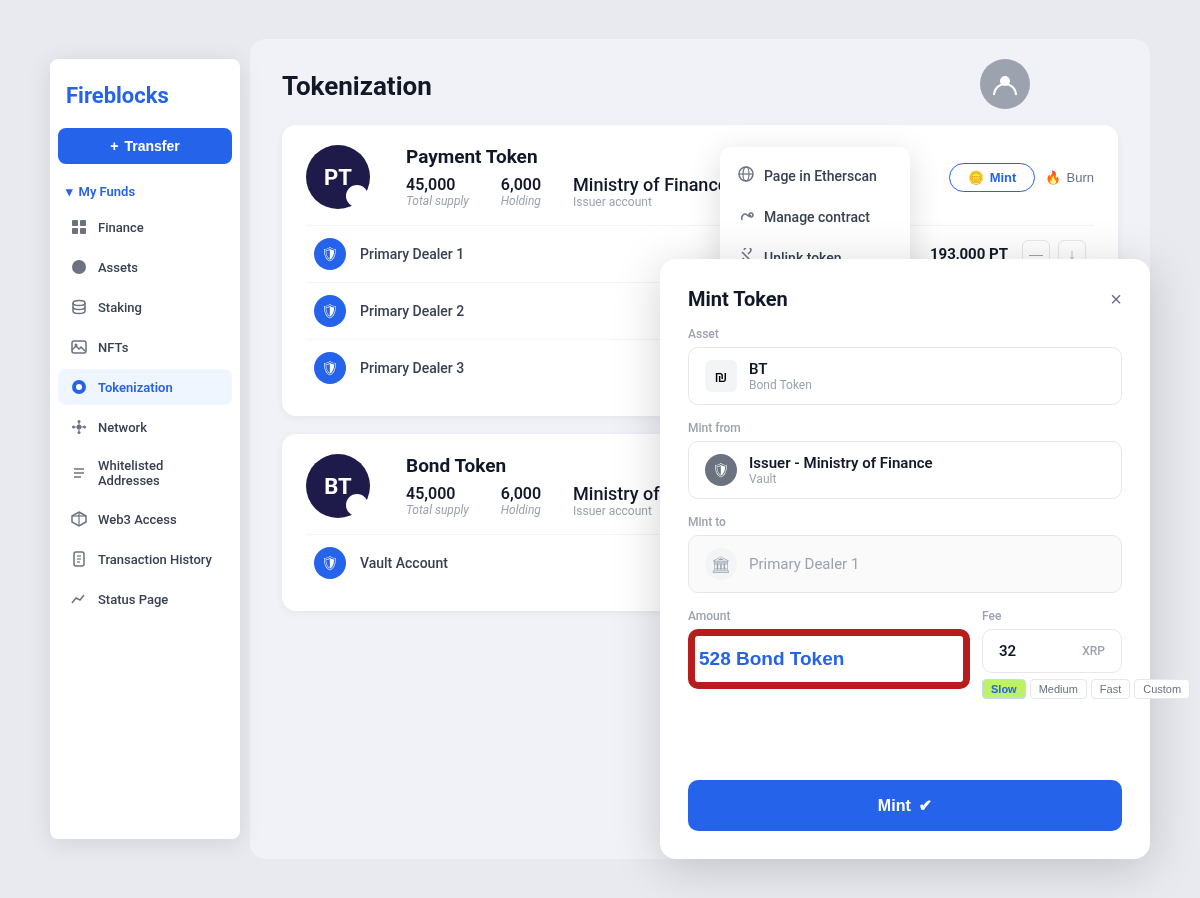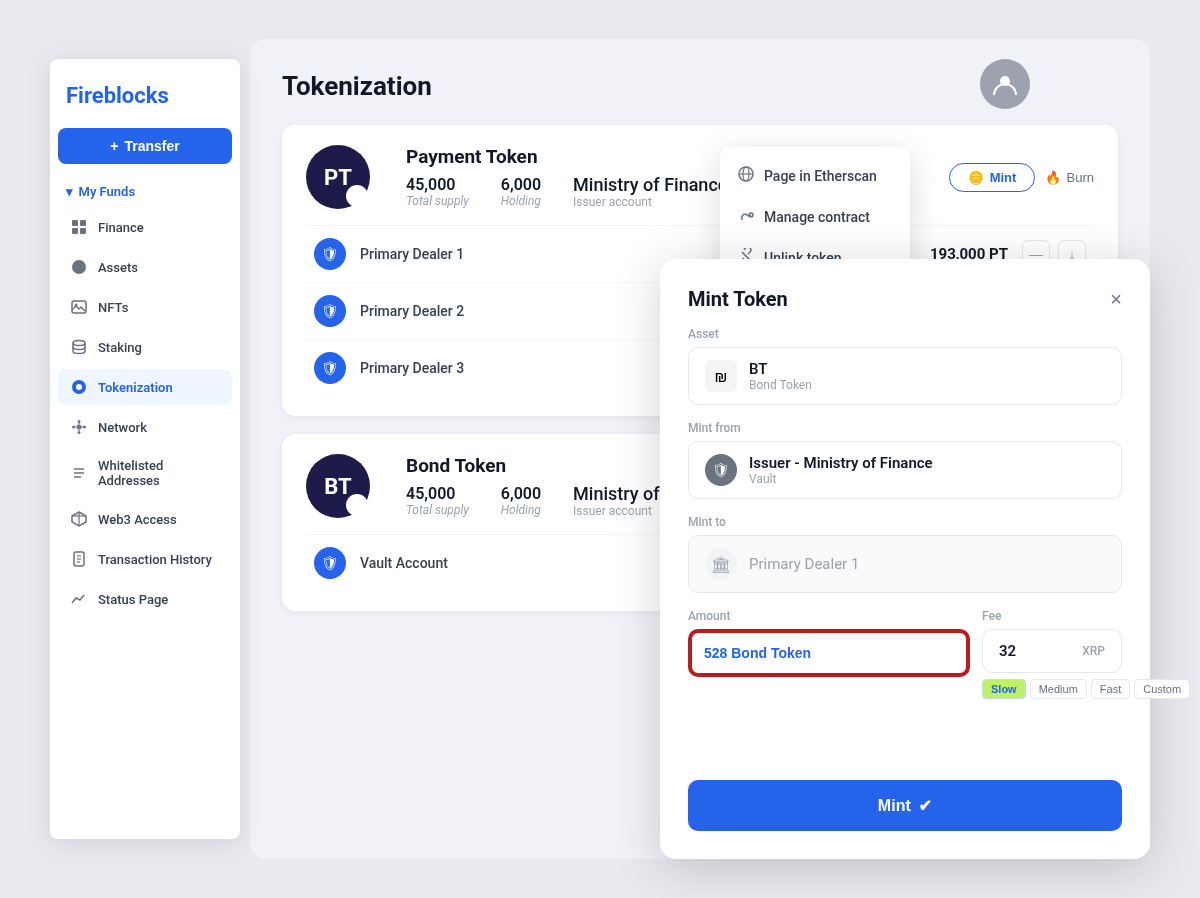--- a/index.html
+++ b/index.html
@@ -406,24 +406,24 @@
 
     .amount-box {
       flex: 1;
     }
 
     .fee-box {
       width: 140px;
     }
 
     .amount-input {
-      border: 4px solid #b91c1c;
+      border: 7px solid #b91c1c;
       border-radius: 10px;
-      padding: 12px 12px;
-      font-size: 14px;
+      padding: 12px 4px;
+      font-size: 19px;
       font-weight: 600;
       color: #2563eb;
       width: 100%;
     }
 
     .fee-input-wrap {
       border: 1px solid #e5e7eb;
       border-radius: 10px;
       padding: 12px 16px;
       display: flex;
@@ -509,37 +509,37 @@
         <svg width="16" height="16" viewBox="0 0 16 16">
             <circle cx="8" cy="8" r="7" fill="#6b7280"></circle>
           </svg>
       </span>
       <span>Assets</span>
     </div>
 
     <div class="sidebar-item">
       <span class="sidebar-icon">
         <svg width="16" height="16" viewBox="0 0 16 16" fill="none">
+            <ellipse cx="8" cy="4" rx="6" ry="2.5" stroke="#6b7280" stroke-width="1.5"></ellipse>
+            <path d="M2 4v4c0 1.4 2.7 2.5 6 2.5s6-1.1 6-2.5V4" stroke="#6b7280" stroke-width="1.5"></path>
+            <path d="M2 8v4c0 1.4 2.7 2.5 6 2.5s6-1.1 6-2.5V8" stroke="#6b7280" stroke-width="1.5"></path>
+          </svg>
+      </span>
+      <span>Staking</span>
+    </div>
+
+    <div class="sidebar-item">
+      <span class="sidebar-icon">
+        <svg width="16" height="16" viewBox="0 0 16 16" fill="none">
             <rect x="1" y="2" width="14" height="12" rx="2" stroke="#6b7280" stroke-width="1.5"></rect>
             <circle cx="5" cy="6" r="1.5" fill="#6b7280"></circle>
             <path d="M1 11l4-4 3 3 2-2 4 4" stroke="#6b7280" stroke-width="1.5"></path>
           </svg>
       </span>
       <span>NFTs</span>
-    </div>
-
-    <div class="sidebar-item">
-      <span class="sidebar-icon">
-        <svg width="16" height="16" viewBox="0 0 16 16" fill="none">
-            <ellipse cx="8" cy="4" rx="6" ry="2.5" stroke="#6b7280" stroke-width="1.5"></ellipse>
-            <path d="M2 4v4c0 1.4 2.7 2.5 6 2.5s6-1.1 6-2.5V4" stroke="#6b7280" stroke-width="1.5"></path>
-            <path d="M2 8v4c0 1.4 2.7 2.5 6 2.5s6-1.1 6-2.5V8" stroke="#6b7280" stroke-width="1.5"></path>
-          </svg>
-      </span>
-      <span>Staking</span>
     </div>
 
     <div class="sidebar-item active">
       <span class="sidebar-icon">
         <svg width="16" height="16" viewBox="0 0 16 16">
             <circle cx="8" cy="8" r="7" fill="#2563eb"></circle>
             <circle cx="8" cy="8" r="3" fill="#fff"></circle>
           </svg>
       </span>
       <span>Tokenization</span>

